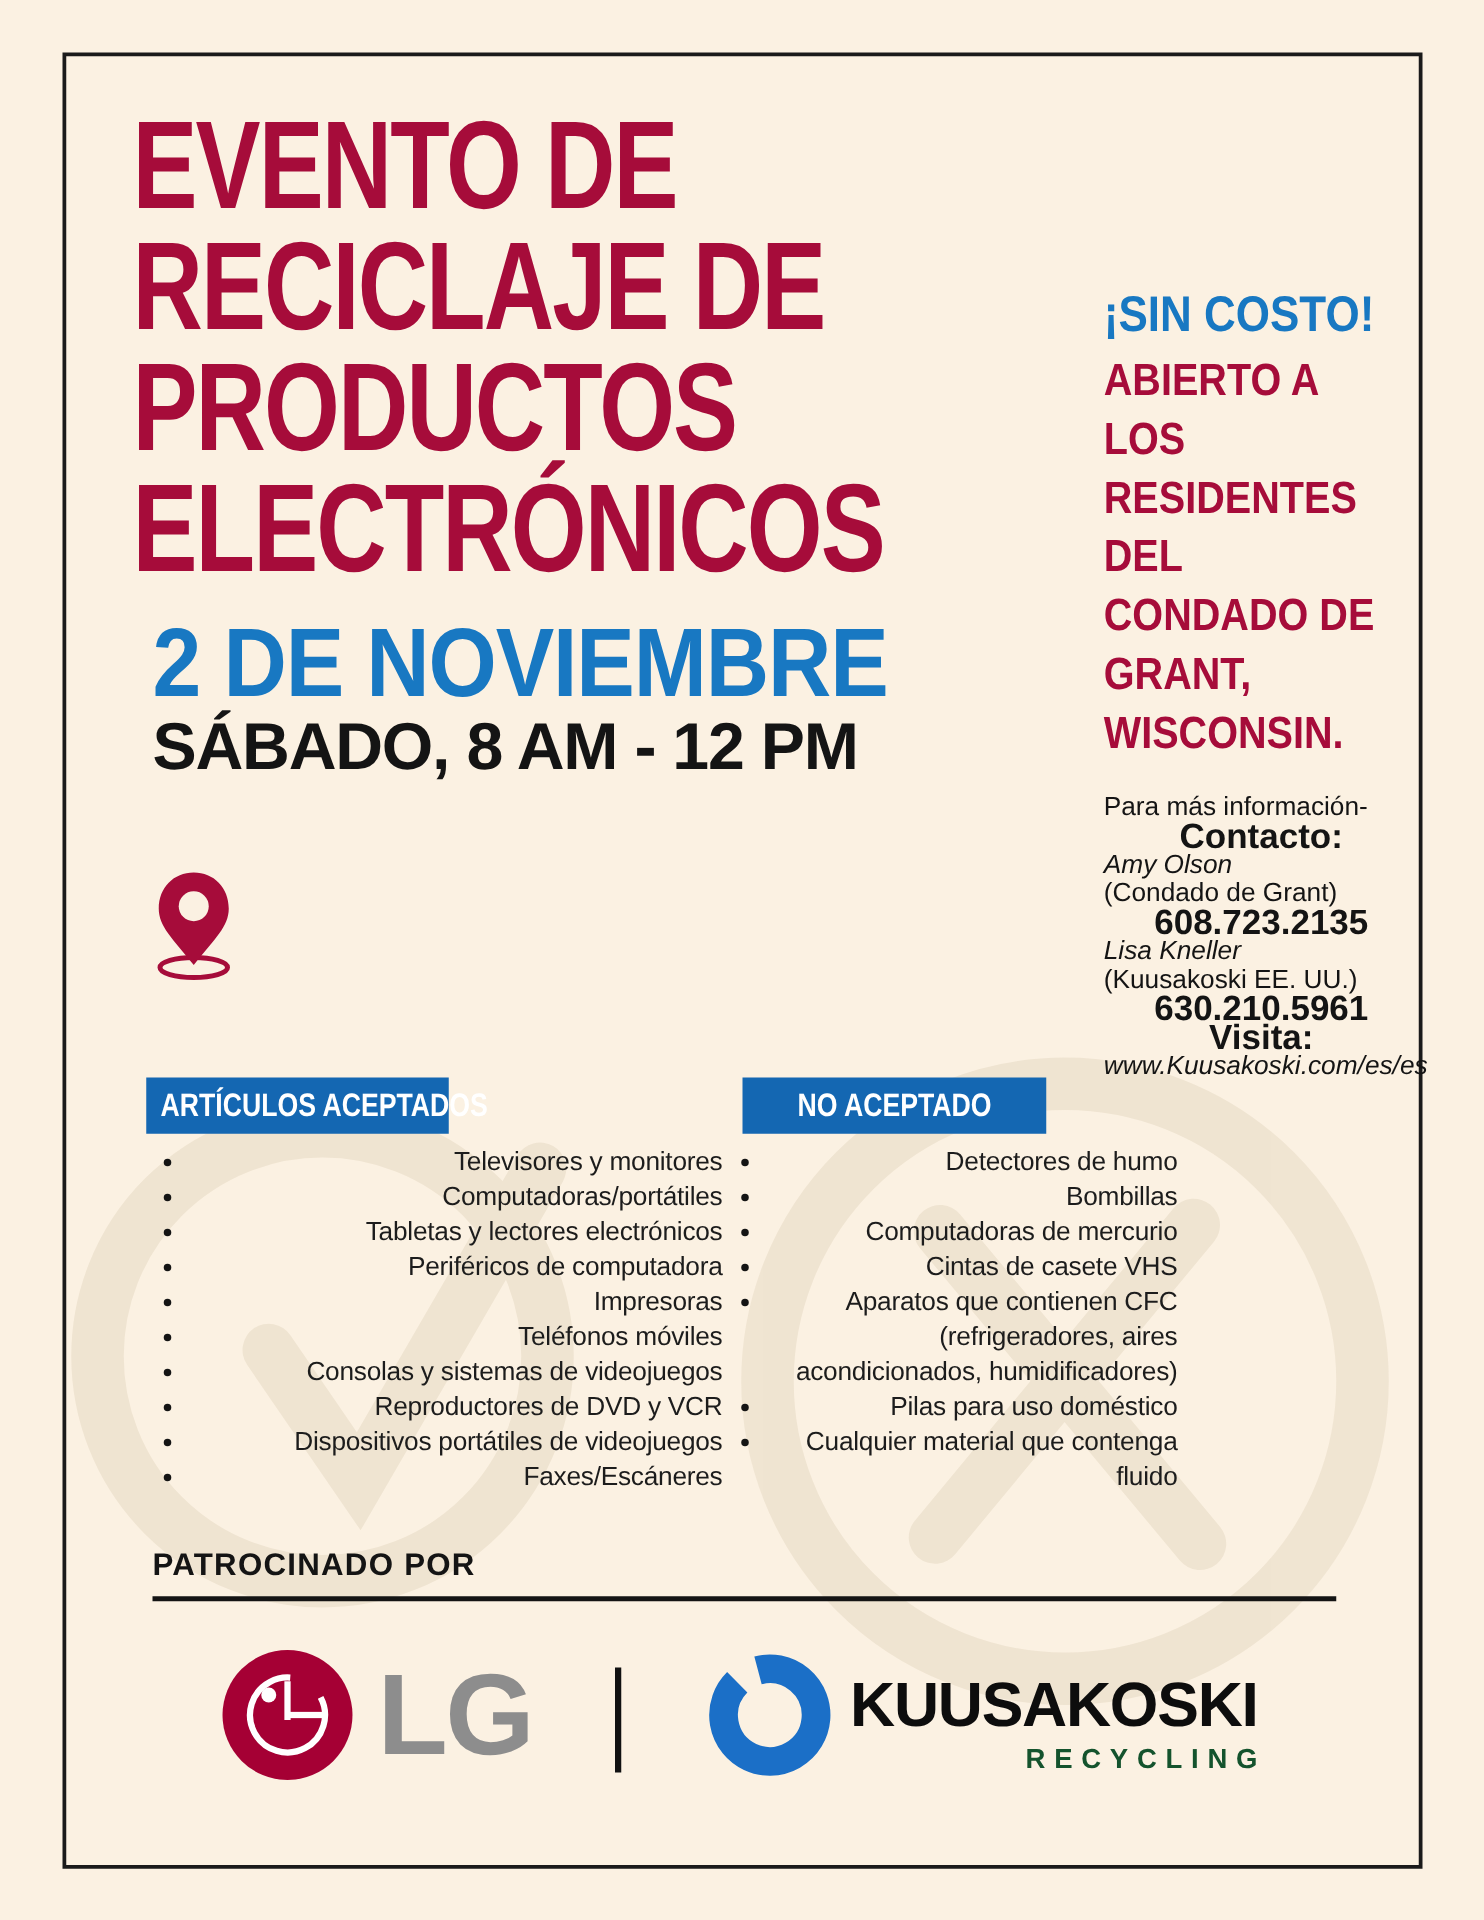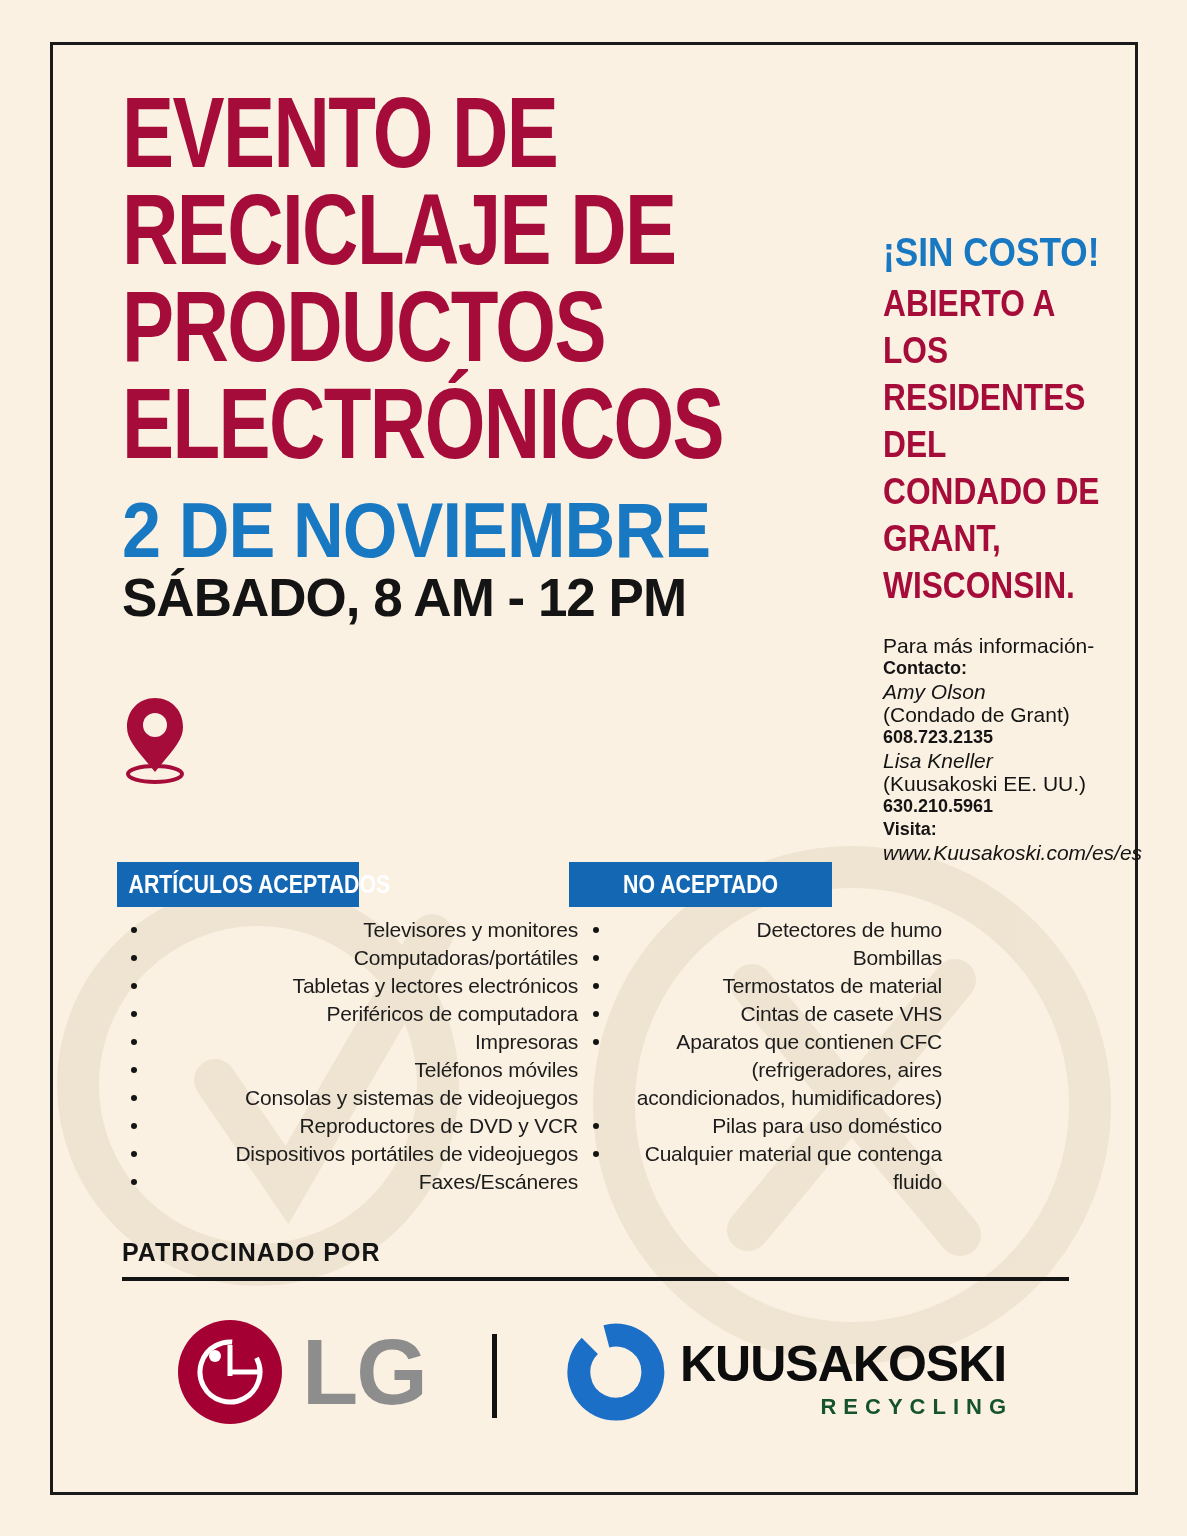--- a/index.html
+++ b/index.html
@@ -6,21 +6,21 @@
   .page{
     position:relative;width:1187px;height:1536px;background:#fbf1e2;
     font-family:"Liberation Sans",sans-serif;overflow:hidden;color:#141414;
   }
   .wm{position:absolute;left:0;top:0;z-index:0;pointer-events:none;}
   .frame{position:absolute;left:50px;top:42px;width:1082px;height:1447px;
     border:3px solid #1a1a1a;z-index:1;}
   .abs{position:absolute;z-index:2;white-space:nowrap;}
 
   
-  .hero{left:122px;top:84px;}
+  .hero{left:106px;top:84px;}
   .hero-line{font-size:100px;line-height:97px;font-weight:700;color:#a60c3a;
     letter-spacing:-2px;transform:scaleX(0.78);transform-origin:left top;}
   .date{left:122px;top:490px;font-size:78px;line-height:80px;font-weight:700;
     color:#1878c2;letter-spacing:-1px;transform:scaleX(0.90);transform-origin:left top;}
   .time{left:122px;top:568px;font-size:53px;line-height:60px;font-weight:700;
     color:#141414;letter-spacing:-1px;}
 
   
   .loc-pin{left:125px;top:696px;width:60px;height:88px;}
   .loc-text{left:196px;top:700px;}
@@ -28,27 +28,27 @@
   .loc-addr{font-size:27px;line-height:36px;font-weight:400;}
   .loc-note{margin-top:10px;font-size:25px;line-height:32px;font-weight:400;}
 
   
   .free{left:883px;top:228px;font-size:40px;line-height:48px;font-weight:700;
     color:#1878c2;transform:scaleX(0.88);transform-origin:left top;}
   .open{left:883px;top:280px;color:#a60c3a;font-weight:700;
     transform:scaleX(0.88);transform-origin:left top;}
   .open div{font-size:36px;line-height:47px;}
   .contact{left:883px;top:634px;font-size:21px;line-height:23px;width:252px;}
-  .contact .b{font-weight:700;font-size:18px;}
+  .contact .b{font-weight:700;font-size:28px;text-align:center;}
   .contact .i{font-style:italic;}
 
   
   .bar{top:862px;height:45px;background:#1467b2;color:#ffffff;}
   .bar-left{left:117px;width:242px;}
-  .bar-right{left:569px;width:263px;text-align:center;}
+  .bar-right{left:594px;width:243px;text-align:center;}
   .bar span{display:inline-block;font-size:26px;font-weight:700;line-height:45px;
     transform:scaleX(0.82);}
   .bar-left span{padding-left:14px;transform-origin:left center;}
   .bar-right span{transform-origin:center center;}
 
   
   .list{margin:0;padding:0;list-style:none;top:916px;}
   .list-left{left:128px;width:450px;}
   .list-right{left:590px;width:352px;white-space:normal;}
   .list li{position:relative;padding-left:24px;font-size:21px;line-height:28px;
@@ -141,21 +141,21 @@
       <li>Impresoras</li>
       <li>Teléfonos móviles</li>
       <li>Consolas y sistemas de videojuegos</li>
       <li>Reproductores de DVD y VCR</li>
       <li>Dispositivos portátiles de videojuegos</li>
       <li>Faxes/Escáneres</li>
     </ul>
   <ul class="abs list list-right">
       <li>Detectores de humo</li>
       <li>Bombillas</li>
-      <li>Termostatos de material</li>
+      <li>Computadoras de mercurio</li>
       <li>Cintas de casete VHS</li>
       <li>Aparatos que contienen CFC (refrigeradores, aires acondicionados, humidificadores)</li>
       <li>Pilas para uso doméstico</li>
       <li>Cualquier material que contenga fluido</li>
     </ul>
 
   <div class="abs sponsor-label">PATROCINADO POR</div>
   <div class="abs rule"></div>
 
   <svg class="abs lg-mark" viewBox="0 0 108 108">

